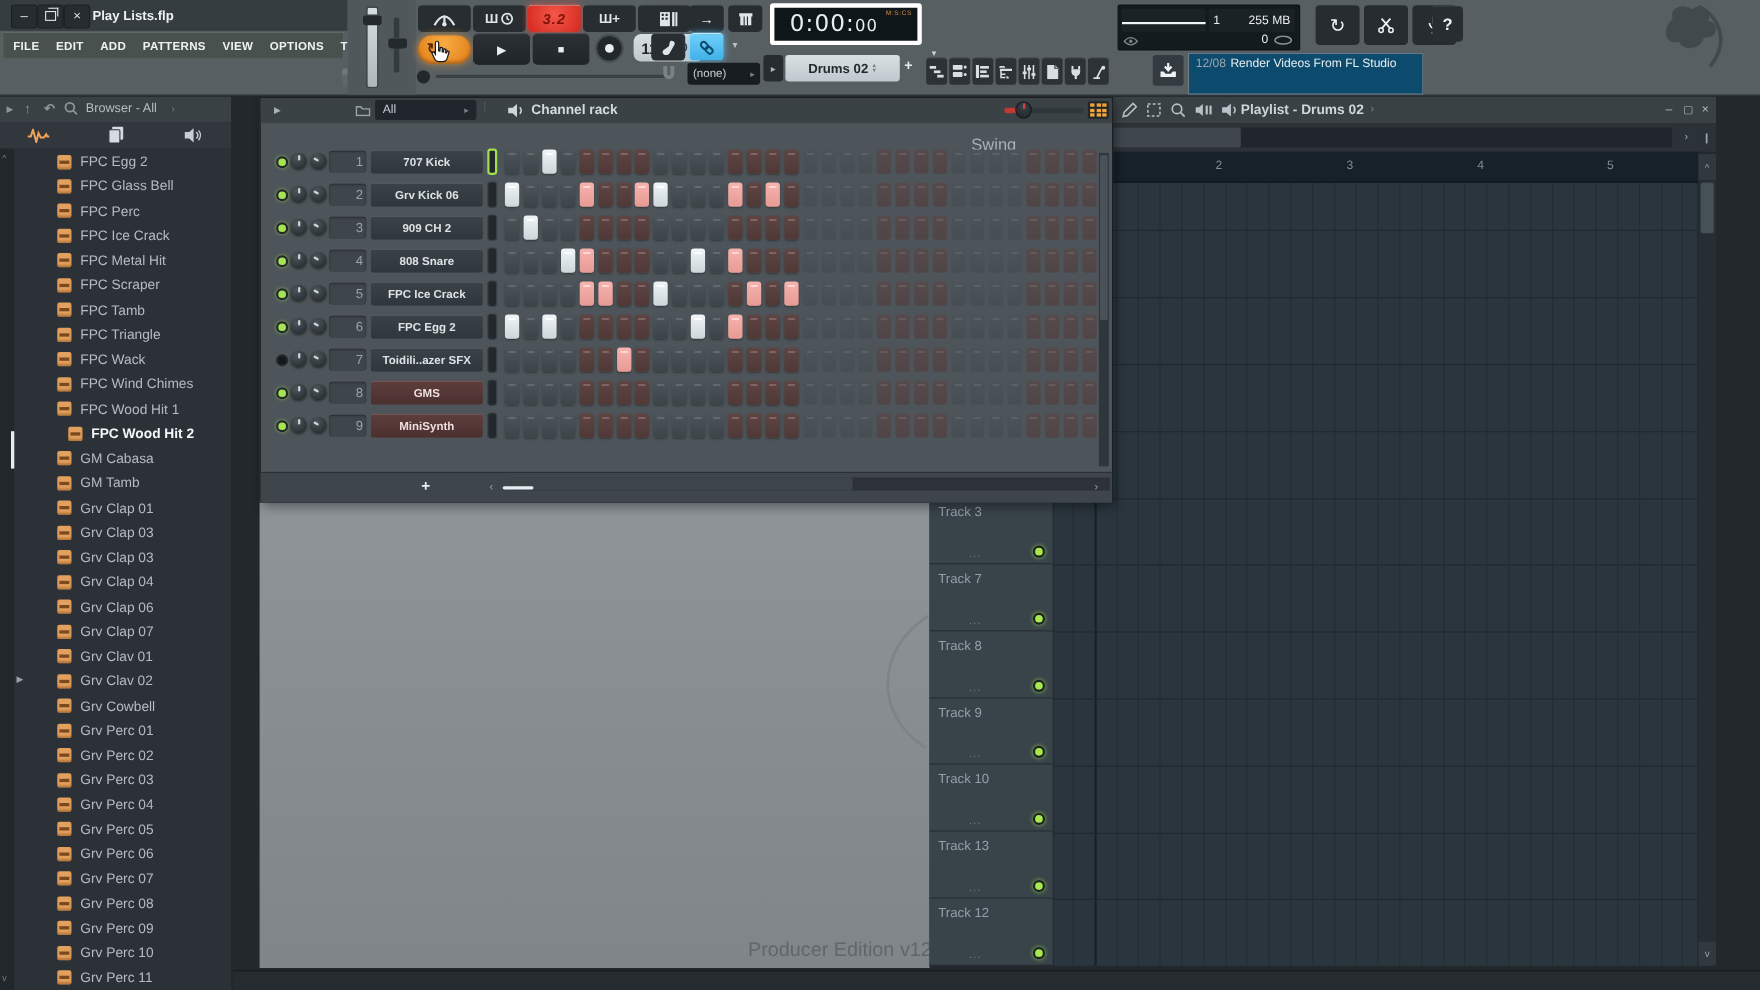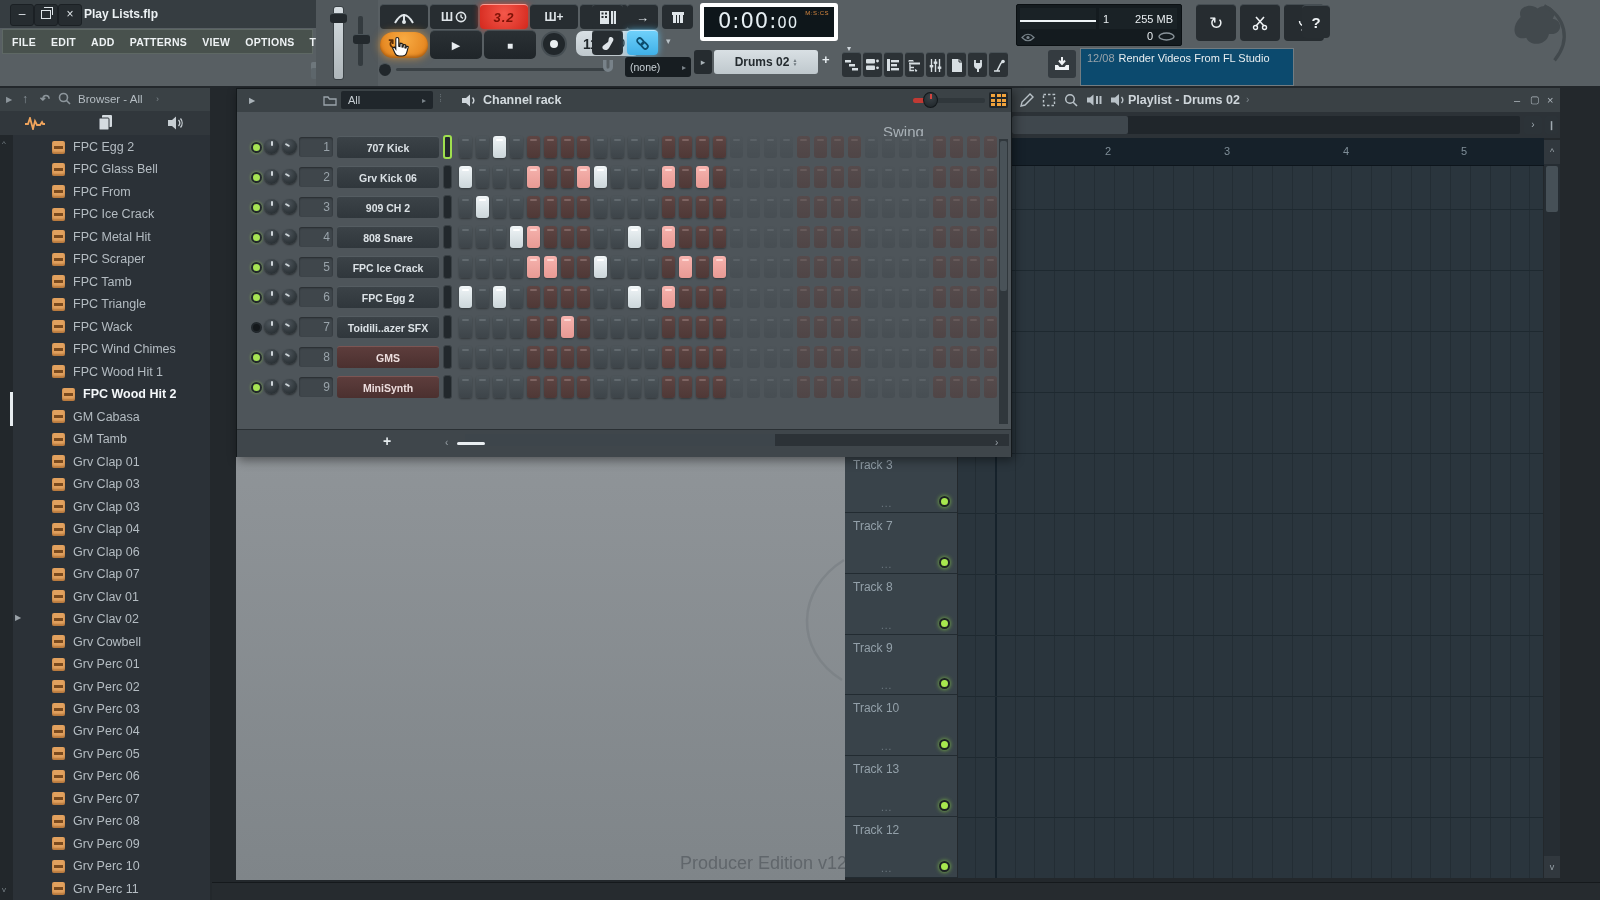--- a/index.html
+++ b/index.html
@@ -520,21 +520,21 @@
         <div class="bitem" style="top: 1px; padding-left: 39px;">
           <span class="bicon"></span>
           <span class="blabel">FPC Egg 2</span>
         </div>
         <div class="bitem" style="top: 23.48px; padding-left: 39px;">
           <span class="bicon"></span>
           <span class="blabel">FPC Glass Bell</span>
         </div>
         <div class="bitem" style="top: 45.96px; padding-left: 39px;">
           <span class="bicon"></span>
-          <span class="blabel">FPC From</span>
+          <span class="blabel">FPC Perc</span>
         </div>
         <div class="bitem" style="top: 68.44px; padding-left: 39px;">
           <span class="bicon"></span>
           <span class="blabel">FPC Ice Crack</span>
         </div>
         <div class="bitem" style="top: 90.92px; padding-left: 39px;">
           <span class="bicon"></span>
           <span class="blabel">FPC Metal Hit</span>
         </div>
         <div class="bitem" style="top: 113.4px; padding-left: 39px;">

